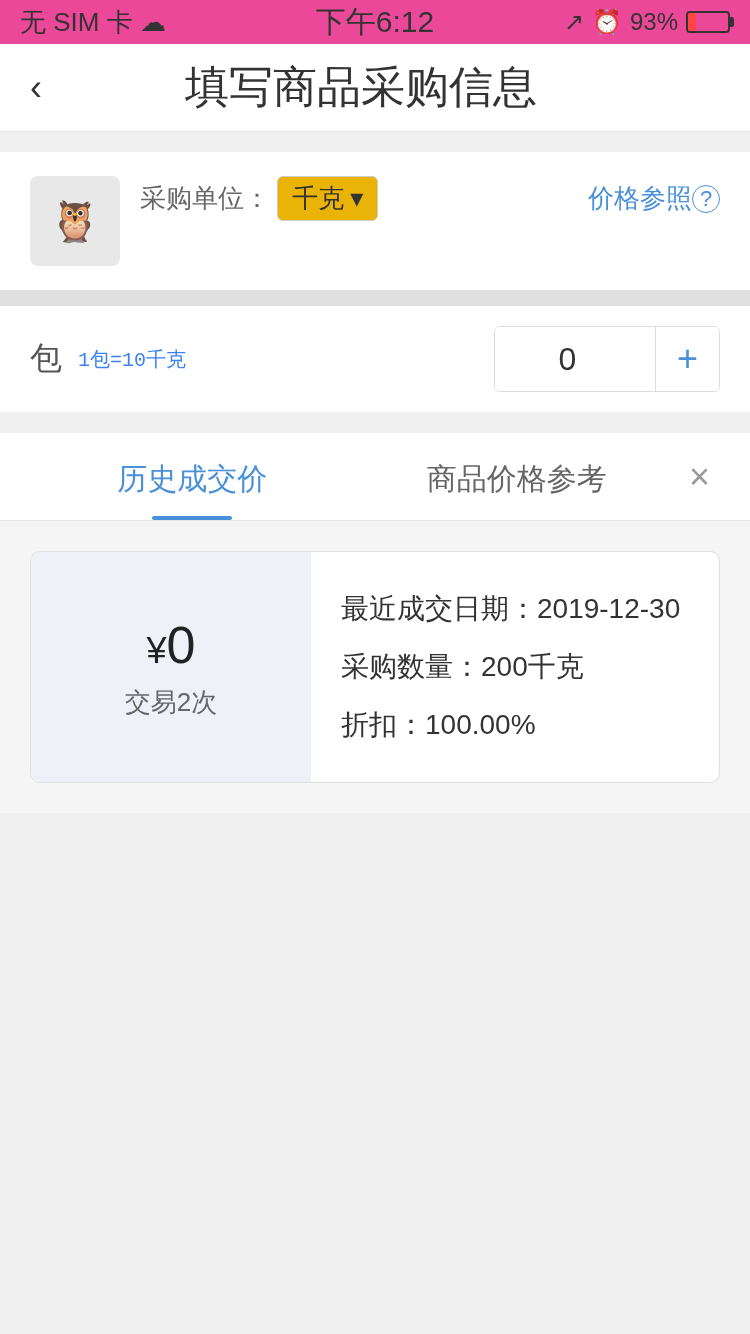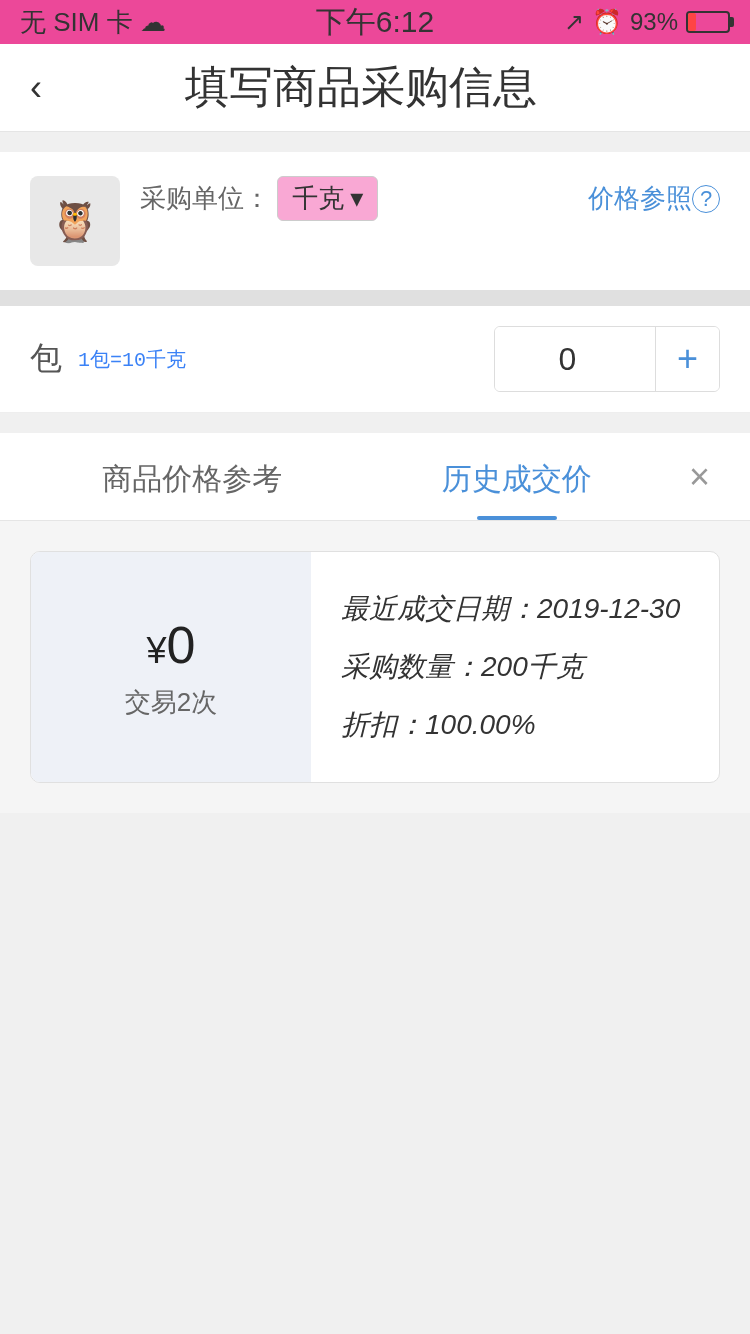--- a/index.html
+++ b/index.html
@@ -117,21 +117,21 @@
       color: #666;
     }
     .unit-select {
       display: inline-flex;
       align-items: center;
       border: 1px solid #ccc;
       border-radius: 6px;
       padding: 4px 14px;
       font-size: 26px;
       color: #333;
-      background: #f9a8d4;
+      background: #eab308;
       gap: 6px;
       cursor: pointer;
     }
     .price-ref {
       font-size: 26px;
       color: #4a90d9;
       display: flex;
       align-items: center;
       cursor: pointer;
     }
@@ -269,21 +269,20 @@
       font-size: 26px;
       color: #666;
       margin-top: 10px;
     }
     .history-detail-section {
       flex: 1;
       padding: 36px 30px;
       display: flex;
       flex-direction: column;
       gap: 16px;
-      font-style: italic;
     }
     .history-detail-row {
       font-size: 28px;
       color: #333;
       line-height: 1.5;
     }
 
     
     .main-content {
       background: #f0f0f0;
@@ -342,22 +341,22 @@
   <span class="unit-badge">包</span>
   <span class="unit-note">1包=10千克</span>
   <div class="qty-input-wrapper">
     <input class="qty-input" type="number" value="0" style="">
     <button class="qty-plus">+</button>
   </div>
 </div>
 
 <div class="tabs-container">
   <div class="tabs-header">
+    <div class="tab-item active">历史成交价</div>
     <div class="tab-item">商品价格参考</div>
-    <div class="tab-item active">历史成交价</div>
     <span class="tab-close">×</span>
   </div>
 
   <div class="history-content">
     <div class="history-card">
 
       <div class="history-price-section">
         <div class="history-price">
           <span class="yen">¥</span><span>0</span>
         </div>

